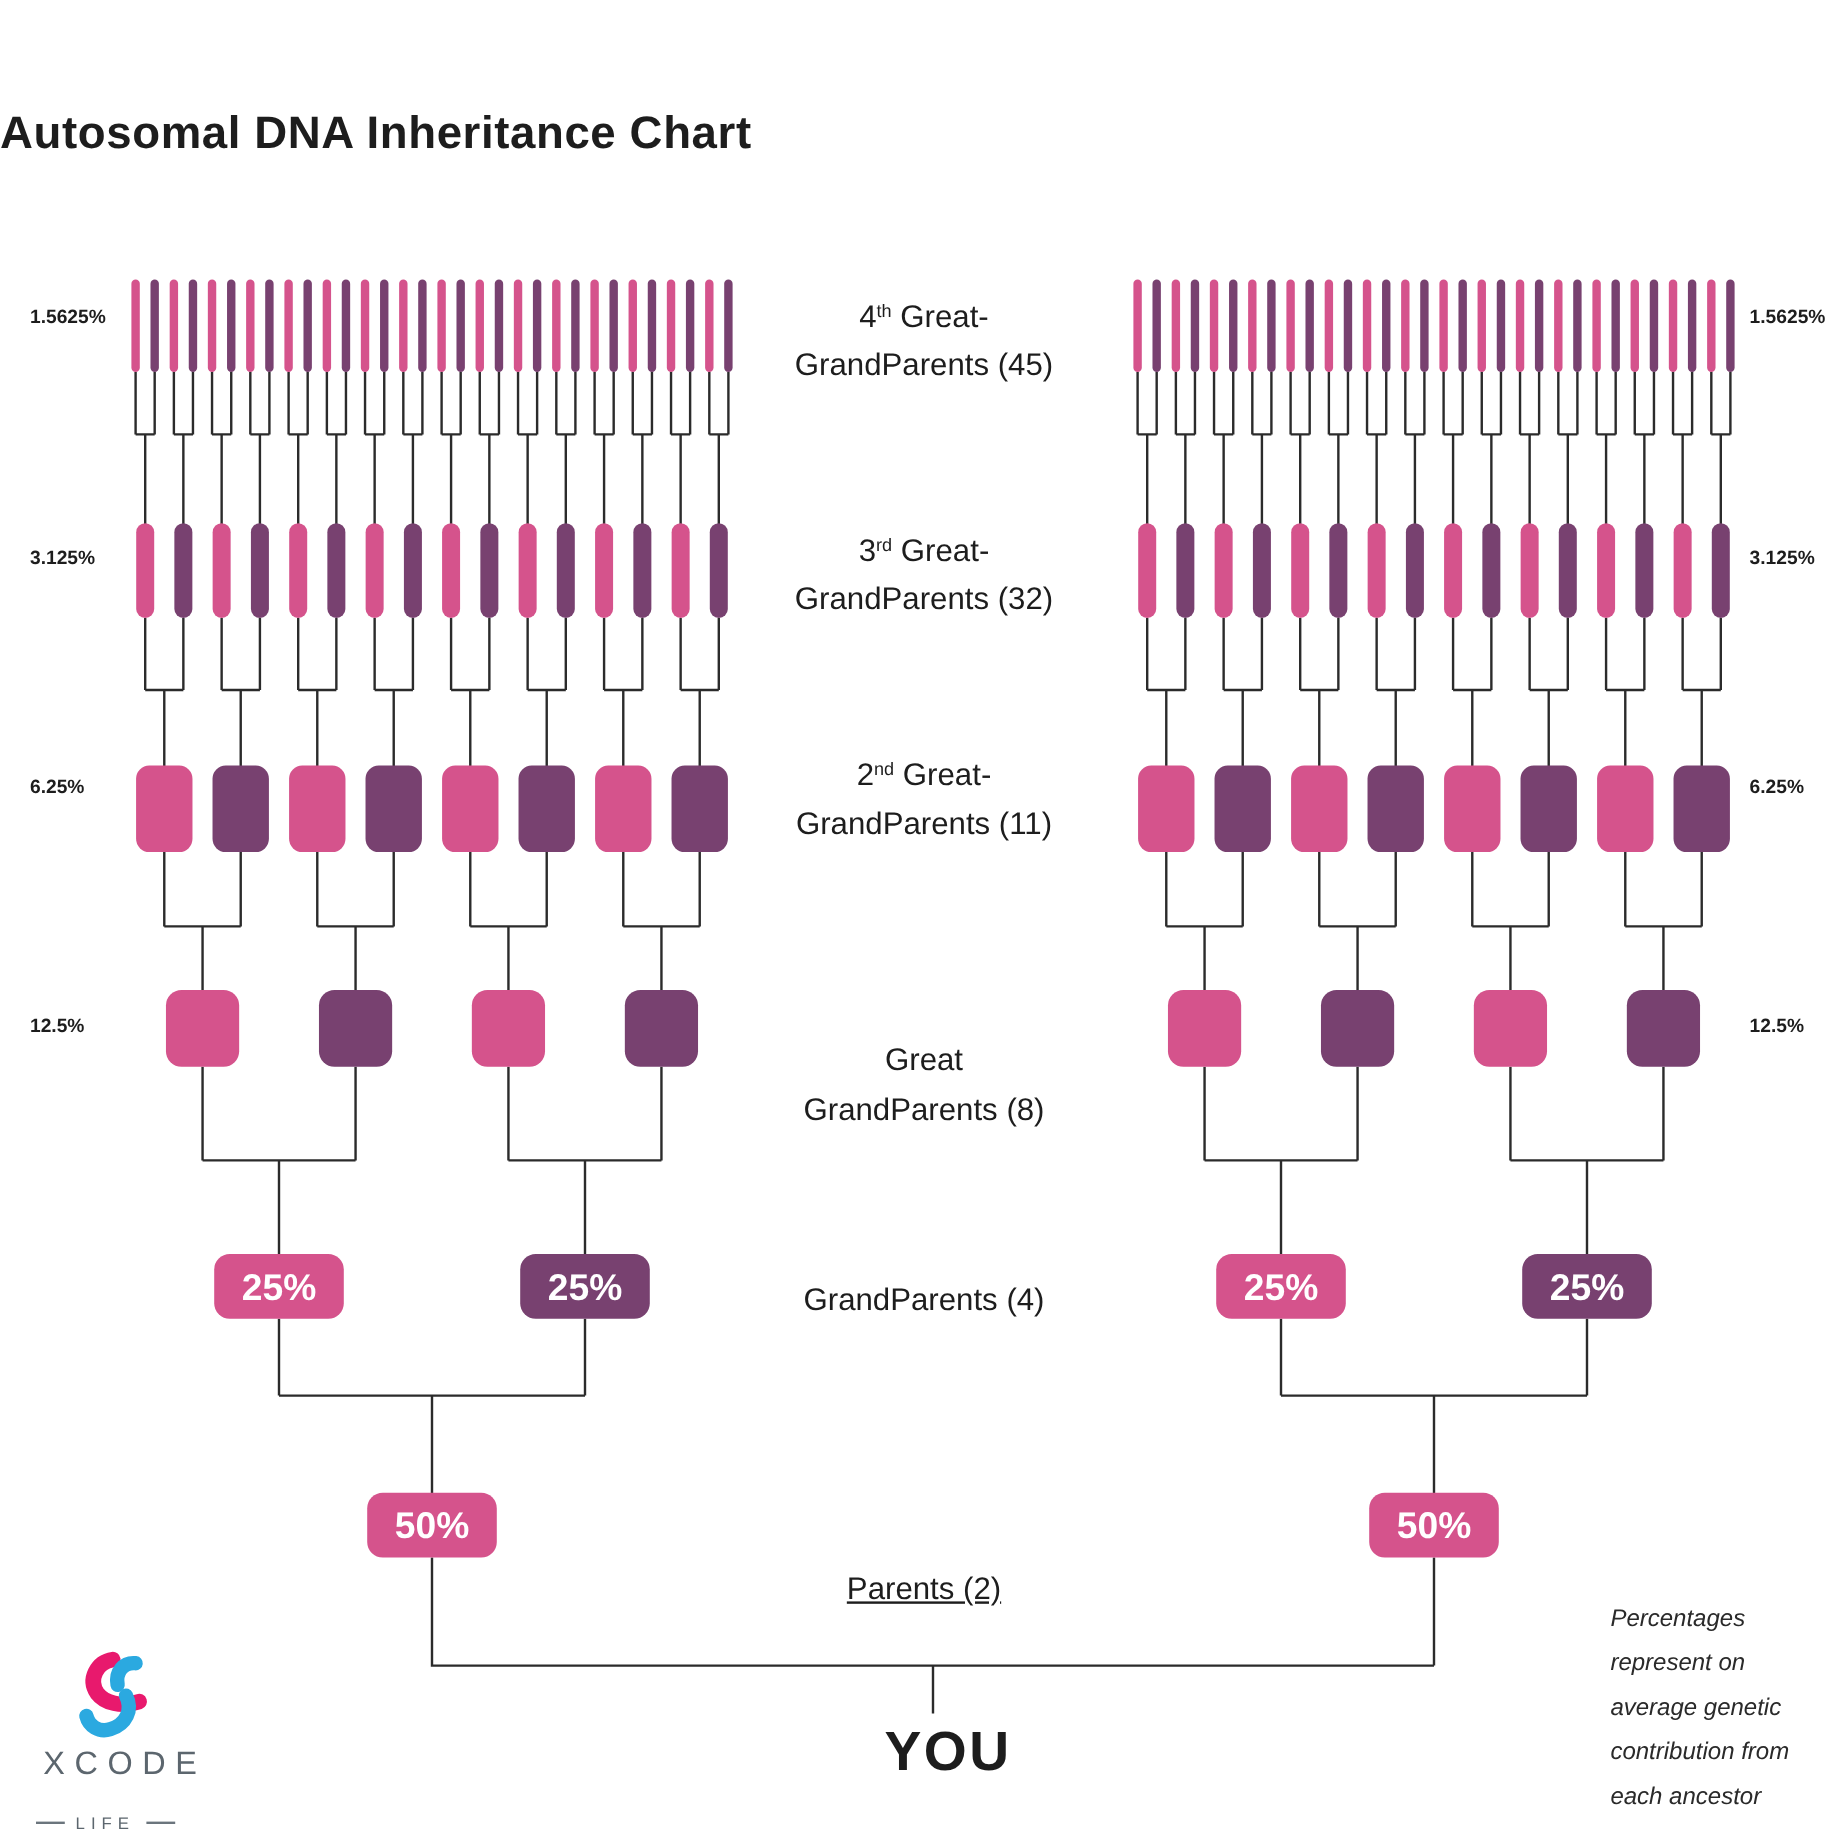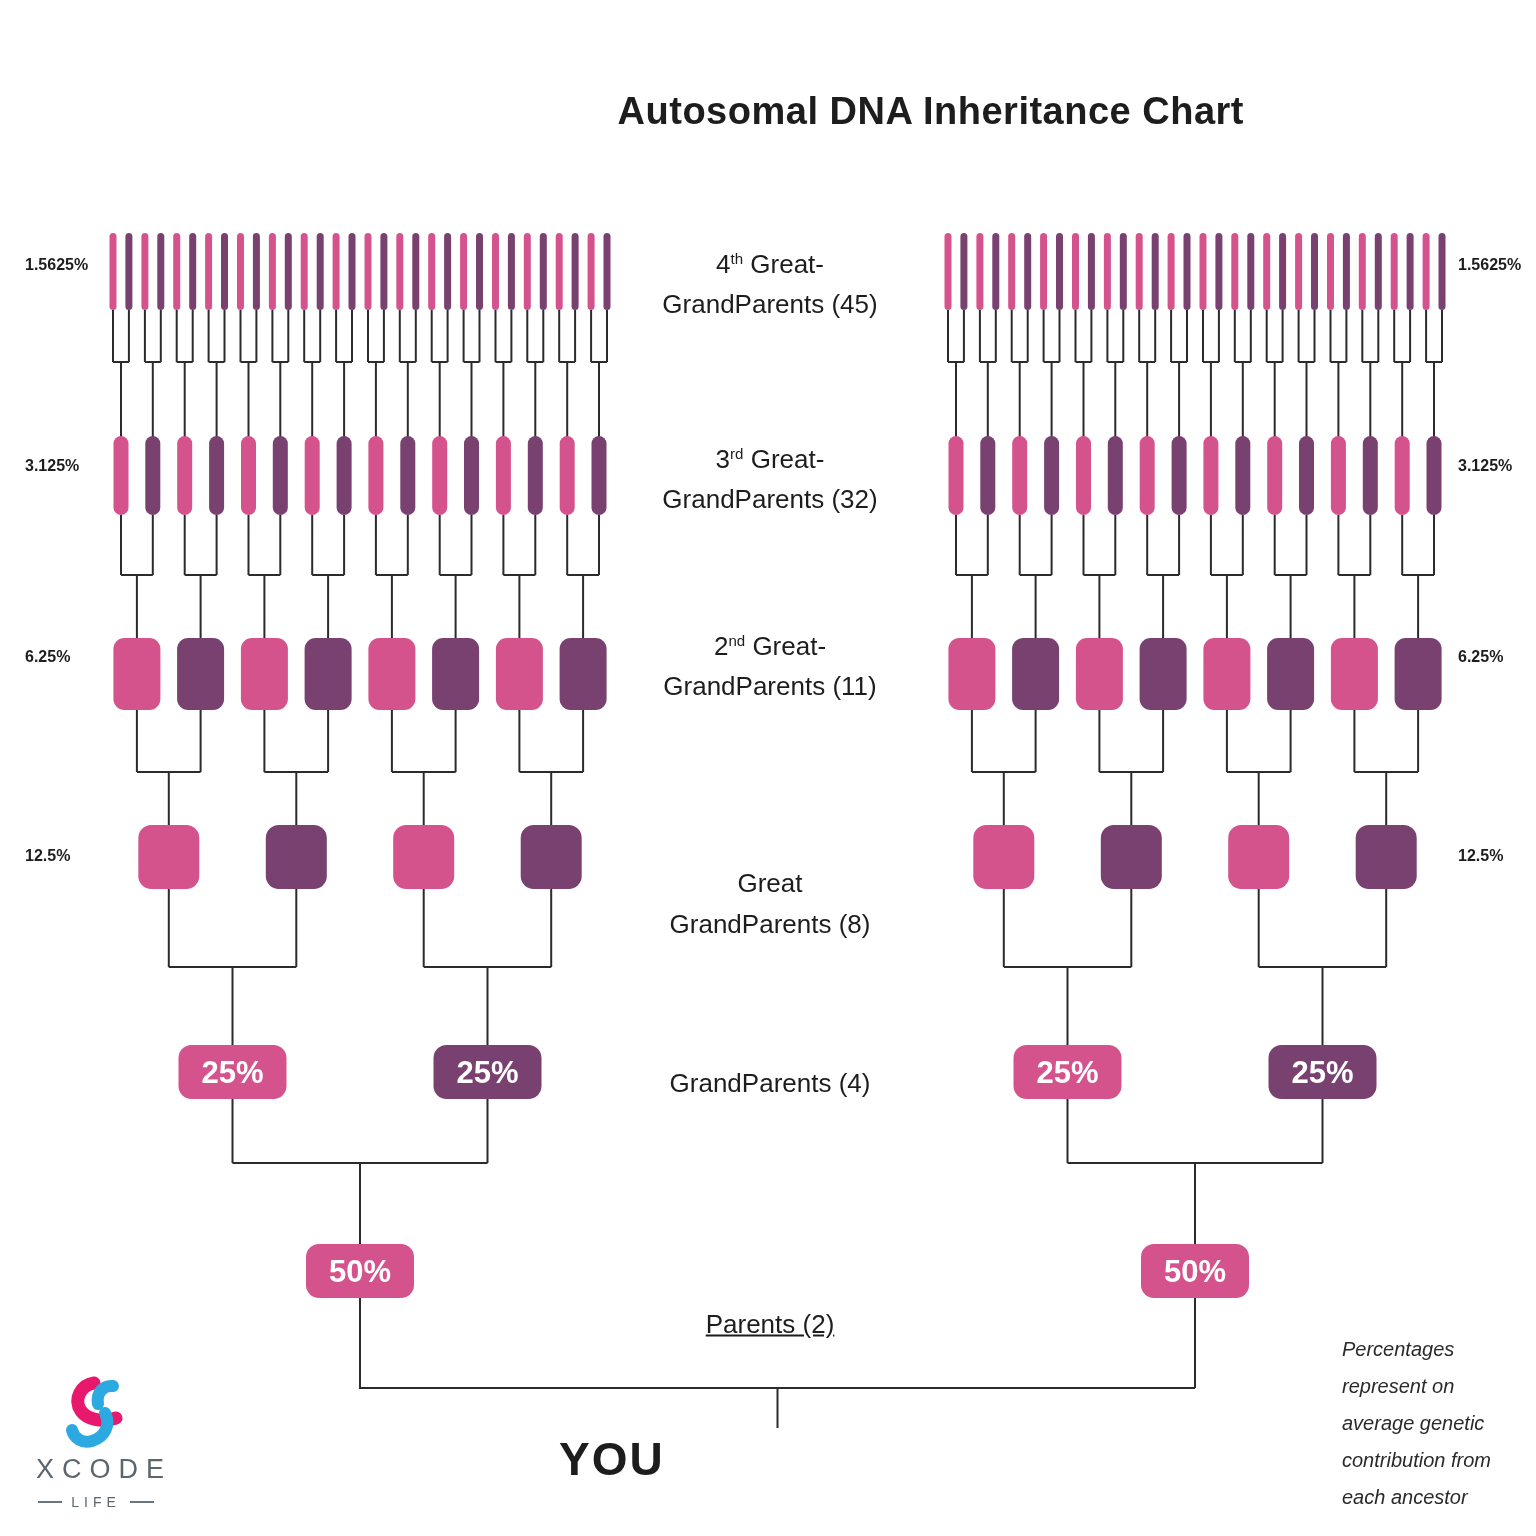--- a/index.html
+++ b/index.html
@@ -3,48 +3,48 @@
 <meta charset="utf-8">
 <style>
   html,body { margin:0; padding:0; }
   body {
     width:1536px; height:1536px; position:relative; overflow:hidden;
     background:#ffffff; color:#1d1d1d;
     font-family:"Liberation Sans", sans-serif;
   }
   #title {
     position:absolute; top:90px; left:0; width:1244px;
-    text-align:right; font-size:38px; font-weight:700; letter-spacing:0.5px;
+    text-align:left; font-size:38px; font-weight:700; letter-spacing:0.5px;
   }
   #tree-svg { position:absolute; left:0; top:0; }
   .center-label {
     position:absolute; left:600px; width:340px; text-align:center;
     font-size:26px; line-height:41px; font-weight:500;
     transform:translateY(-50%); color:#1d1d1d;
   }
   .center-label .sup { font-size:0.58em; vertical-align:0.55em; }
   .side-label {
     position:absolute; font-size:16px; font-weight:600;
     transform:translateY(-50%); color:#1d1d1d; white-space:nowrap;
   }
   #you-label {
-    position:absolute; top:1432px; left:559px; width:400px;
-    text-align:left; font-size:46px; font-weight:700; letter-spacing:2px;
+    position:absolute; top:1432px; left:590px; width:400px;
+    text-align:center; font-size:46px; font-weight:700; letter-spacing:2px;
   }
   #note {
     position:absolute; left:1342px; top:1338px; width:200px;
     font-style:italic; font-size:20px; color:#2a2a2a;
   }
   #note .note-line { margin-bottom:14px; }
   #logo { position:absolute; left:30px; top:1374px; width:132px; text-align:center; }
   #logo svg { display:block; margin:0 auto; }
   .logo-brand { font-size:27px; letter-spacing:8px; color:#5c666e; margin-top:4px; padding-left:6px; }
   .logo-sub {
-    display:flex; align-items:center; justify-content:center; gap:9px;
-    margin-top:9px; font-size:14px; letter-spacing:5px; color:#5c666e;
+    display:flex; align-items:center; justify-content:flex-start; gap:9px;
+    margin-top:26px; font-size:14px; letter-spacing:5px; color:#5c666e;
   }
   .logo-dash { width:24px; height:2px; background:#6b757d; }
 </style>
 </head>
 <body>
 
 <div id="title">Autosomal DNA Inheritance Chart</div>
 
 <svg id="tree-svg" width="1536" height="1536" viewBox="0 0 1536 1536">
     <path d="M113 310V362M128.9 310V362M144.9 310V362M160.8 310V362M176.7 310V362M192.7 310V362M208.6 310V362M224.5 310V362M240.5 310V362M256.4 310V362M272.4 310V362M288.3 310V362M304.2 310V362M320.2 310V362M336.1 310V362M352 310V362M368 310V362M383.9 310V362M399.8 310V362M415.8 310V362M431.7 310V362M447.6 310V362M463.6 310V362M479.5 310V362M495.5 310V362M511.4 310V362M527.3 310V362M543.3 310V362M559.2 310V362M575.1 310V362M591.1 310V362M607 310V362M113 362H128.9M144.9 362H160.8M176.7 362H192.7M208.6 362H224.5M240.5 362H256.4M272.4 362H288.3M304.2 362H320.2M336.1 362H352M368 362H383.9M399.8 362H415.8M431.7 362H447.6M463.6 362H479.5M495.5 362H511.4M527.3 362H543.3M559.2 362H575.1M591.1 362H607M121 362V475.5M152.8 362V475.5M184.7 362V475.5M216.6 362V475.5M248.5 362V475.5M280.3 362V475.5M312.2 362V475.5M344.1 362V475.5M375.9 362V475.5M407.8 362V475.5M439.7 362V475.5M471.5 362V475.5M503.4 362V475.5M535.3 362V475.5M567.2 362V475.5M599 362V475.5" fill="none" stroke="#2B2B2B" stroke-width="2"></path>

